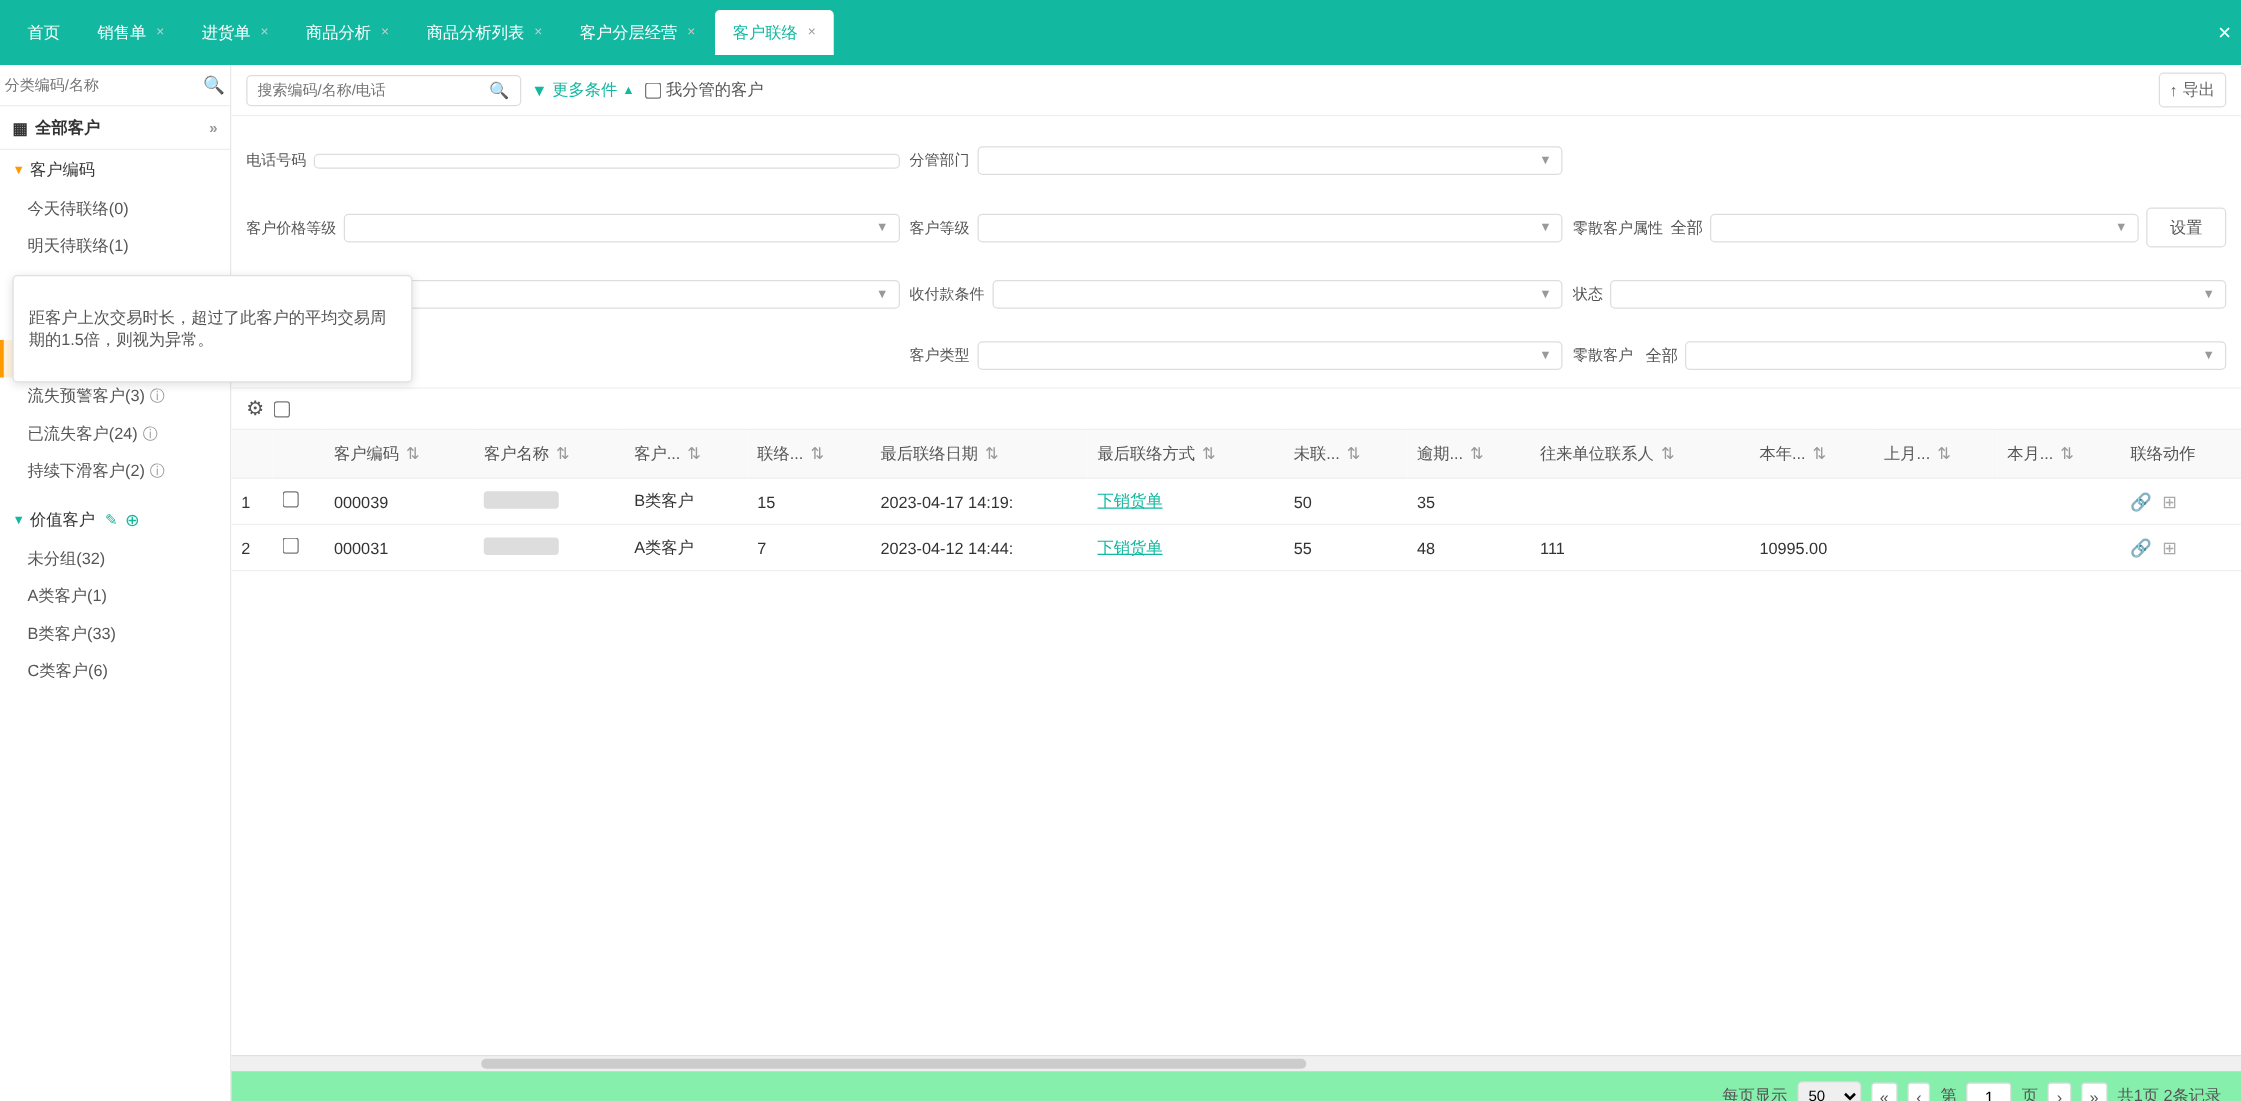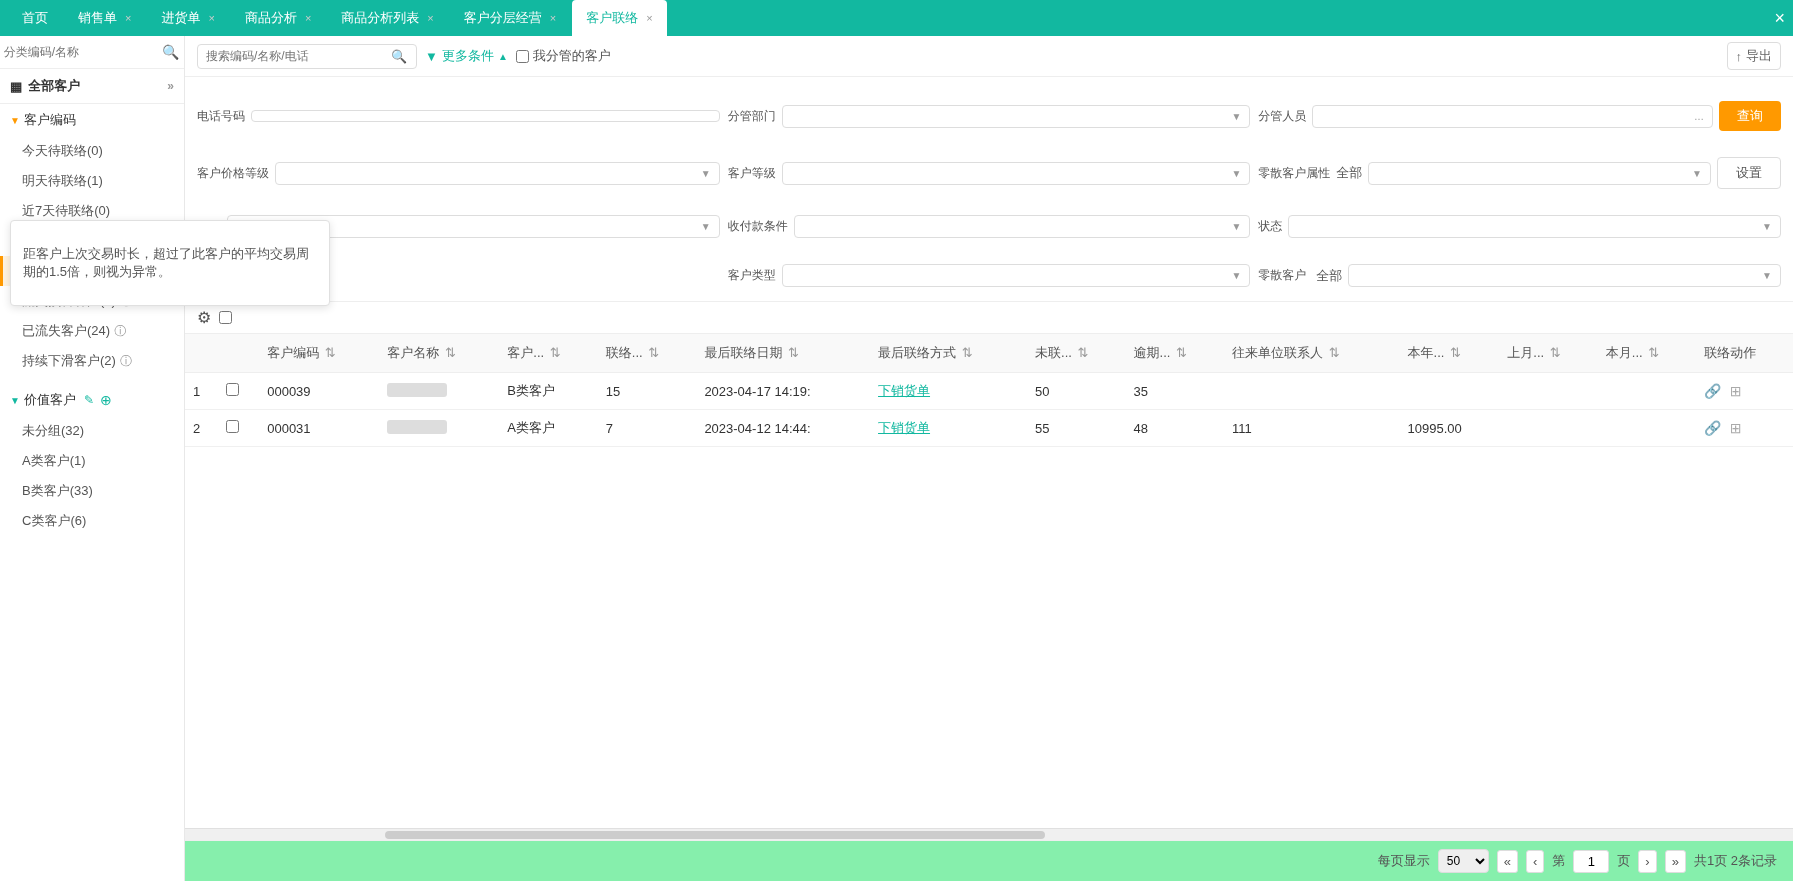--- a/index.html
+++ b/index.html
@@ -1,21 +1,21 @@
 <!DOCTYPE html>
 <html><head>
   <meta charset="utf-8">
   <style>
     * { box-sizing: border-box; margin: 0; padding: 0; font-family: 'Microsoft YaHei', Arial, sans-serif; font-size: 13px; }
     body { background: #f5f5f5; overflow: hidden; width: 1793px; height: 881px; }
 
     
     .top-nav {
       display: flex; align-items: center;
-      background: #12b8a0; height: 36px;
+      background: #12b8a0; height: 52px;
       padding: 0 8px; gap: 2px;
     }
     .nav-tab {
       padding: 0 14px; height: 36px; display: flex; align-items: center; gap: 4px;
       color: #fff; cursor: pointer; font-size: 13px; white-space: nowrap;
     }
     .nav-tab.active {
       background: #fff; color: #12b8a0; border-radius: 4px 4px 0 0;
     }
     .nav-tab .close-x { font-size: 11px; color: #ccc; margin-left: 4px; cursor: pointer; }
@@ -309,28 +309,20 @@
           <div class="filter-select" style="flex:1;min-width:160px;">
             <span style="color:#ccc;"></span>
           </div>
         </div>
         <div class="filter-cell">
           <span class="filter-label">分管部门</span>
           <div class="filter-select" style="flex:1;">
             <span></span>
             <span class="arrow">▼</span>
           </div>
-        </div>
-        <div class="filter-cell">
-          <span class="filter-label">分管人员</span>
-          <div class="filter-select" style="flex:1;">
-            <span></span>
-            <span class="arrow">…</span>
-          </div>
-          <button class="btn-query">查询</button>
         </div>
       </div>
 
       <div class="adv-filter-row">
         <div class="filter-cell">
           <span class="filter-label">客户价格等级</span>
           <div class="filter-select" style="flex:1;">
             <span></span>
             <span class="arrow">▼</span>
           </div>

